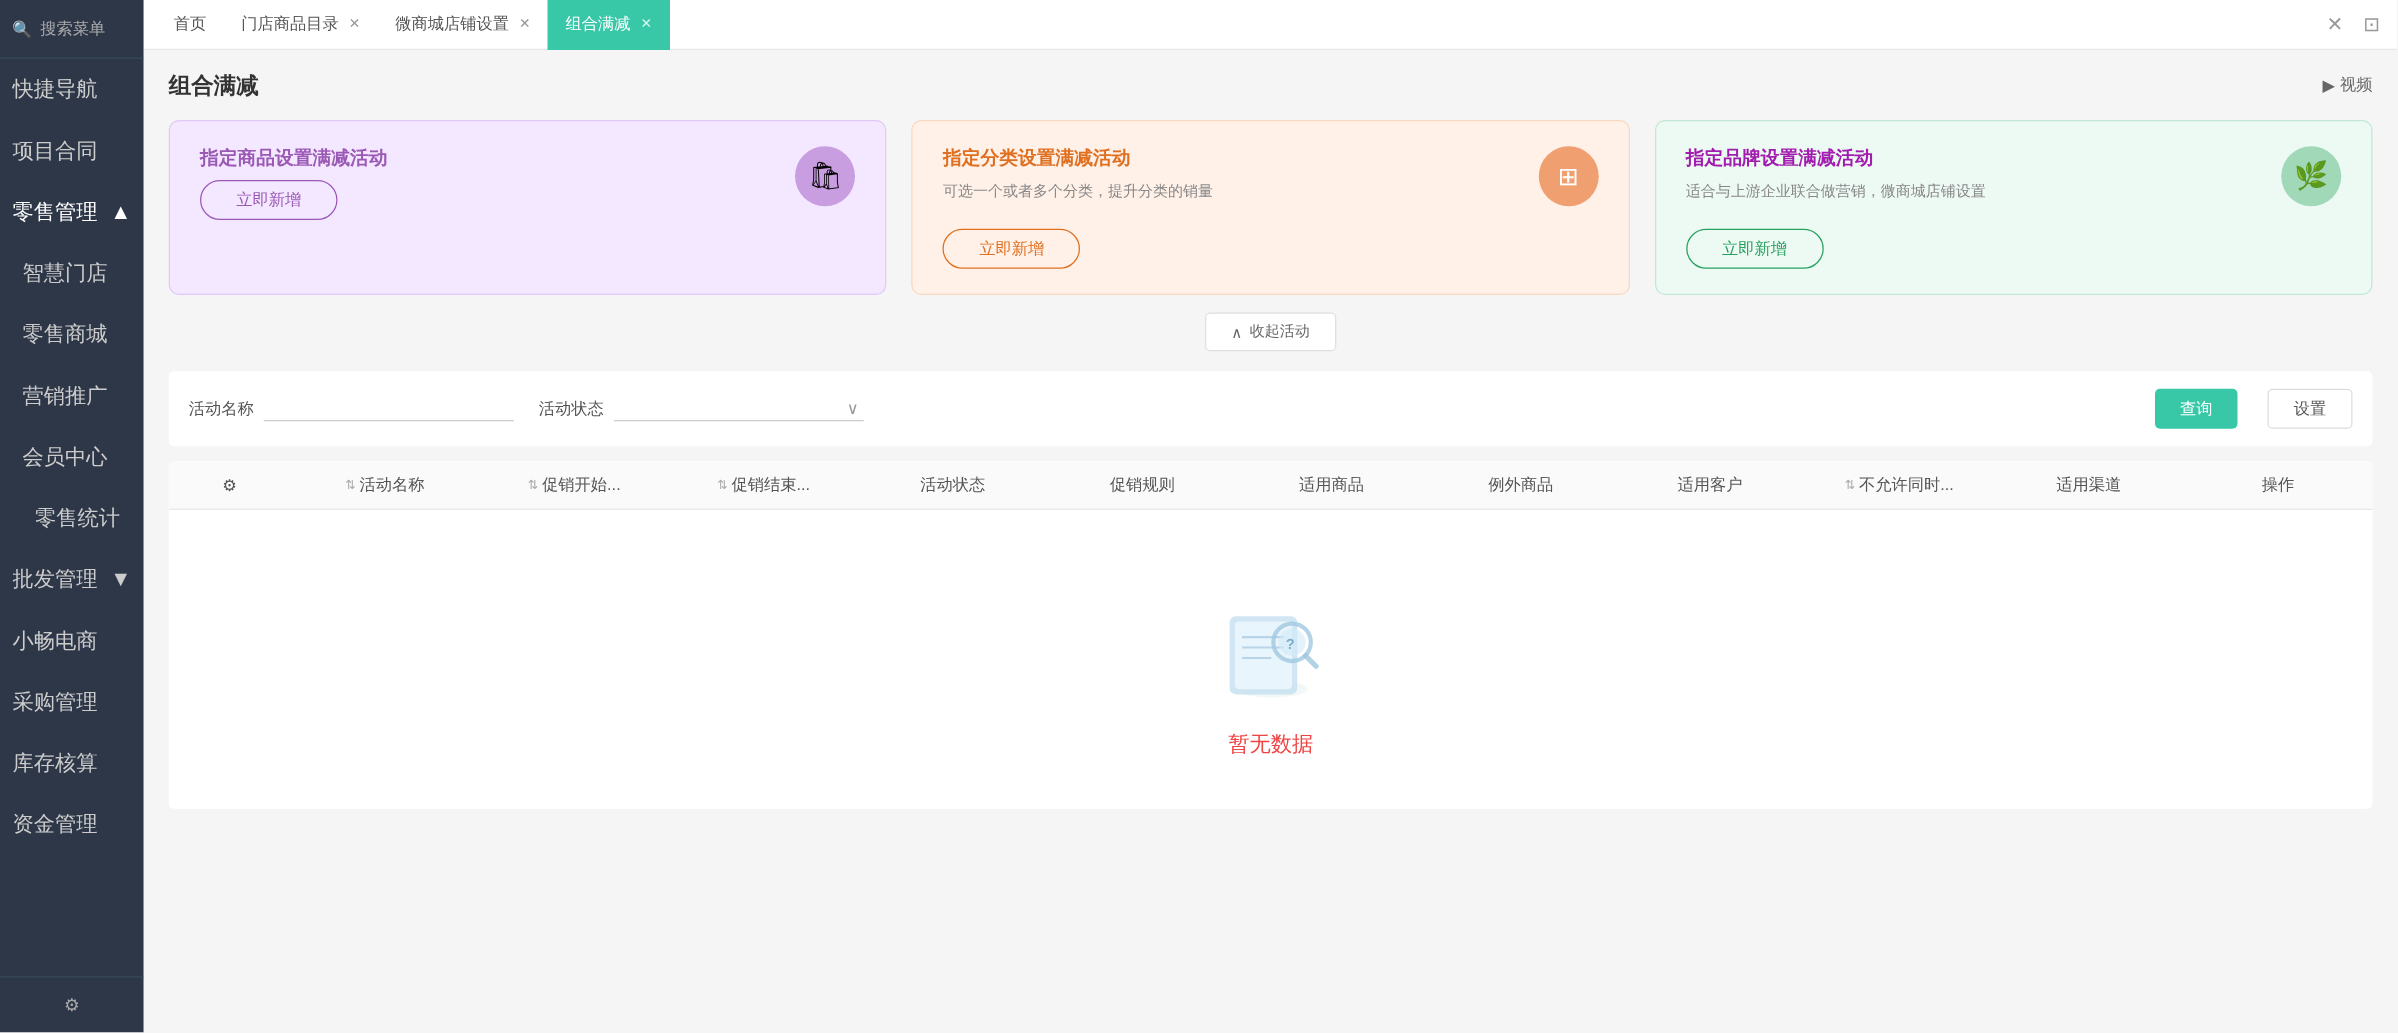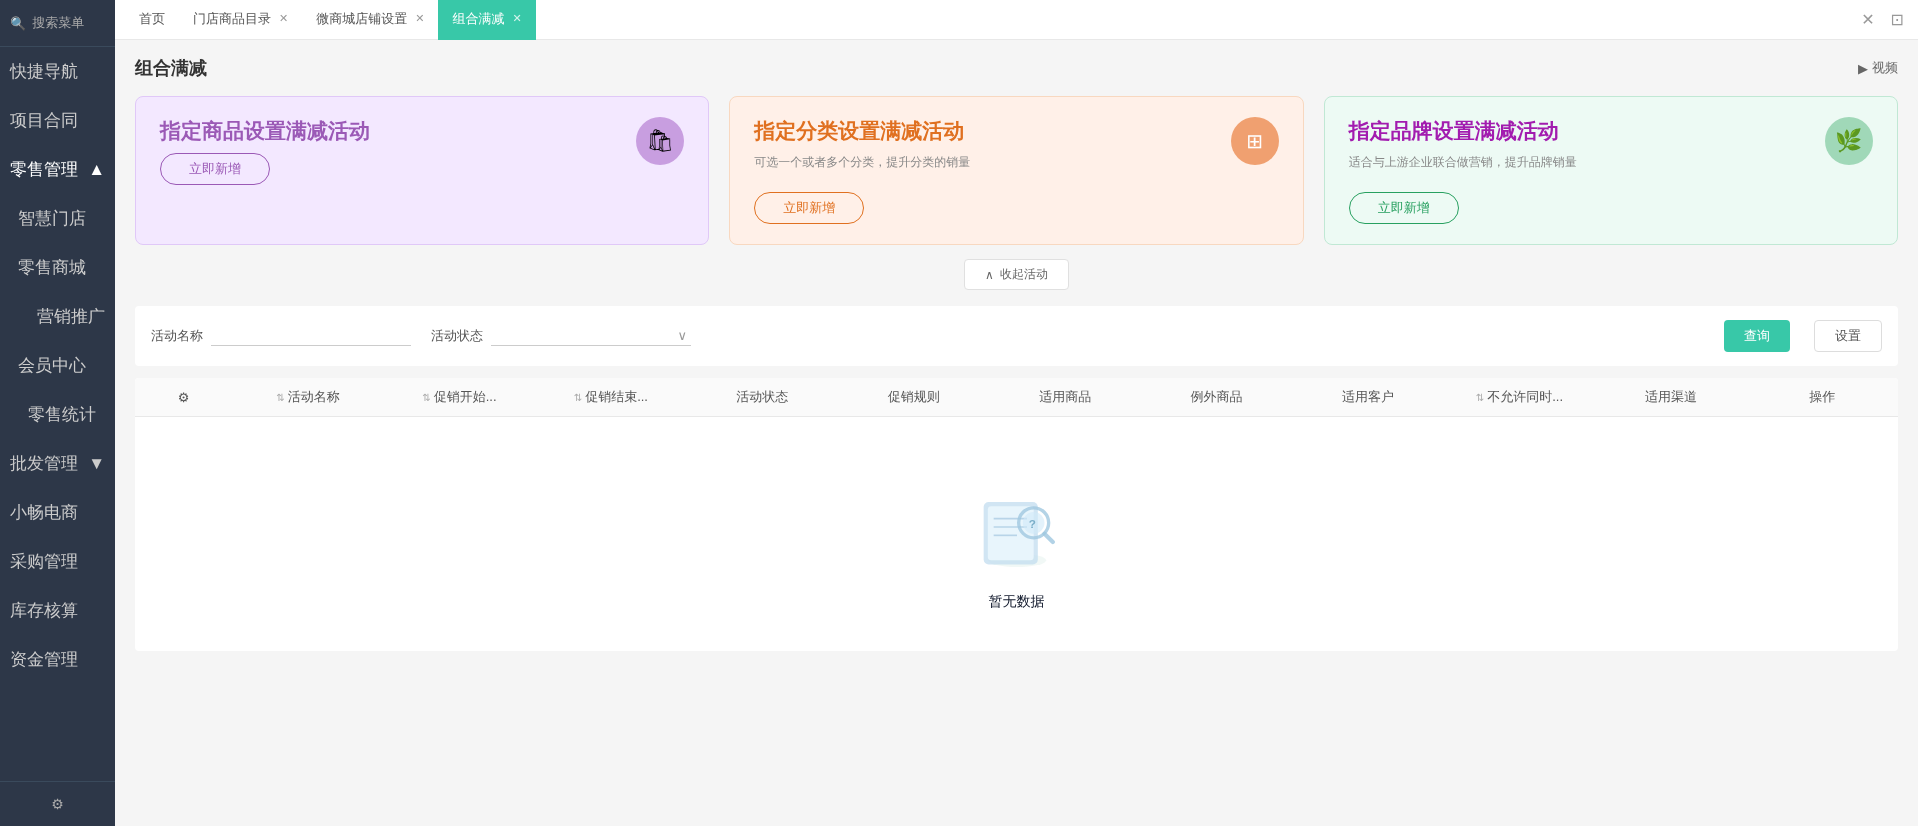--- a/index.html
+++ b/index.html
@@ -142,21 +142,21 @@
       border-radius: 8px;
       padding: 20px 24px;
       position: relative;
       min-height: 140px;
     }
     .promo-card.purple { background: #f3e8ff; border: 1px solid #e0c8f8; }
     .promo-card.orange { background: #fff0e8; border: 1px solid #f8d8c0; }
     .promo-card.green { background: #edfaf4; border: 1px solid #c0e8d4; }
 
     .promo-card-title {
-      font-size: 21px;
+      font-size: 15px;
       font-weight: 600;
       margin-bottom: 8px;
     }
     .promo-card.purple .promo-card-title { color: #9b59b6; }
     .promo-card.orange .promo-card-title { color: #e07020; }
     .promo-card.green .promo-card-title { color: #a21caf; }
 
     .promo-card-desc {
       font-size: 12px;
       color: #888;
@@ -304,22 +304,22 @@
       flex-direction: column;
       align-items: center;
       padding: 60px 0 40px;
     }
     .empty-icon {
       width: 100px;
       height: 100px;
       margin-bottom: 16px;
     }
     .empty-text {
-      color: #0f172a;
-      font-size: 14px;
+      color: #ef4444;
+      font-size: 17px;
     }
   </style>
 </head>
 <body>
 
 <div class="sidebar">
   <div class="sidebar-search">
     <span>🔍</span>
     <span>搜索菜单</span>
   </div>
@@ -332,21 +332,21 @@
   <div class="sidebar-item active">
     <span>零售管理</span>
     <span>▲</span>
   </div>
   <div class="sidebar-item" style="padding-left:18px;">
     <span>智慧门店</span>
   </div>
   <div class="sidebar-item" style="padding-left:18px;">
     <span>零售商城</span>
   </div>
-  <div class="sidebar-item" style="padding-left:18px;justify-content:flex-end;">
+  <div class="sidebar-item" style="padding-left:18px;">
     <span>营销推广</span>
   </div>
   <div class="sidebar-item" style="padding-left:18px;">
     <span>会员中心</span>
   </div>
   <div class="sidebar-item" style="padding-left:28px;">
     <span>零售统计</span>
   </div>
   <div class="sidebar-item">
     <span>批发管理</span>
@@ -420,21 +420,21 @@
         </div>
         <div class="promo-card-desc">可选一个或者多个分类，提升分类的销量</div>
         <button class="promo-btn" style="border:1px solid #e07020;color:#e07020;background:transparent;border-radius:20px;padding:6px 28px;font-size:13px;cursor:pointer;">立即新增</button>
       </div>
 
       <div class="promo-card green">
         <div class="promo-card-title">指定品牌设置满减活动</div>
         <div class="promo-card-icon" style="background:#a0d8b8;">
           <span>🌿</span>
         </div>
-        <div class="promo-card-desc">适合与上游企业联合做营销，提升品牌销量</div>
+        <div class="promo-card-desc">适合与上游企业联合做营销，微商城店铺设置</div>
         <button class="promo-btn" style="border:1px solid #28a060;color:#28a060;background:transparent;border-radius:20px;padding:6px 28px;font-size:13px;cursor:pointer;">立即新增</button>
       </div>
 
     </div>
 
     <div class="collapse-bar">
       <button class="collapse-btn">
         <span>∧</span>
         <span>收起活动</span>
       </button>

